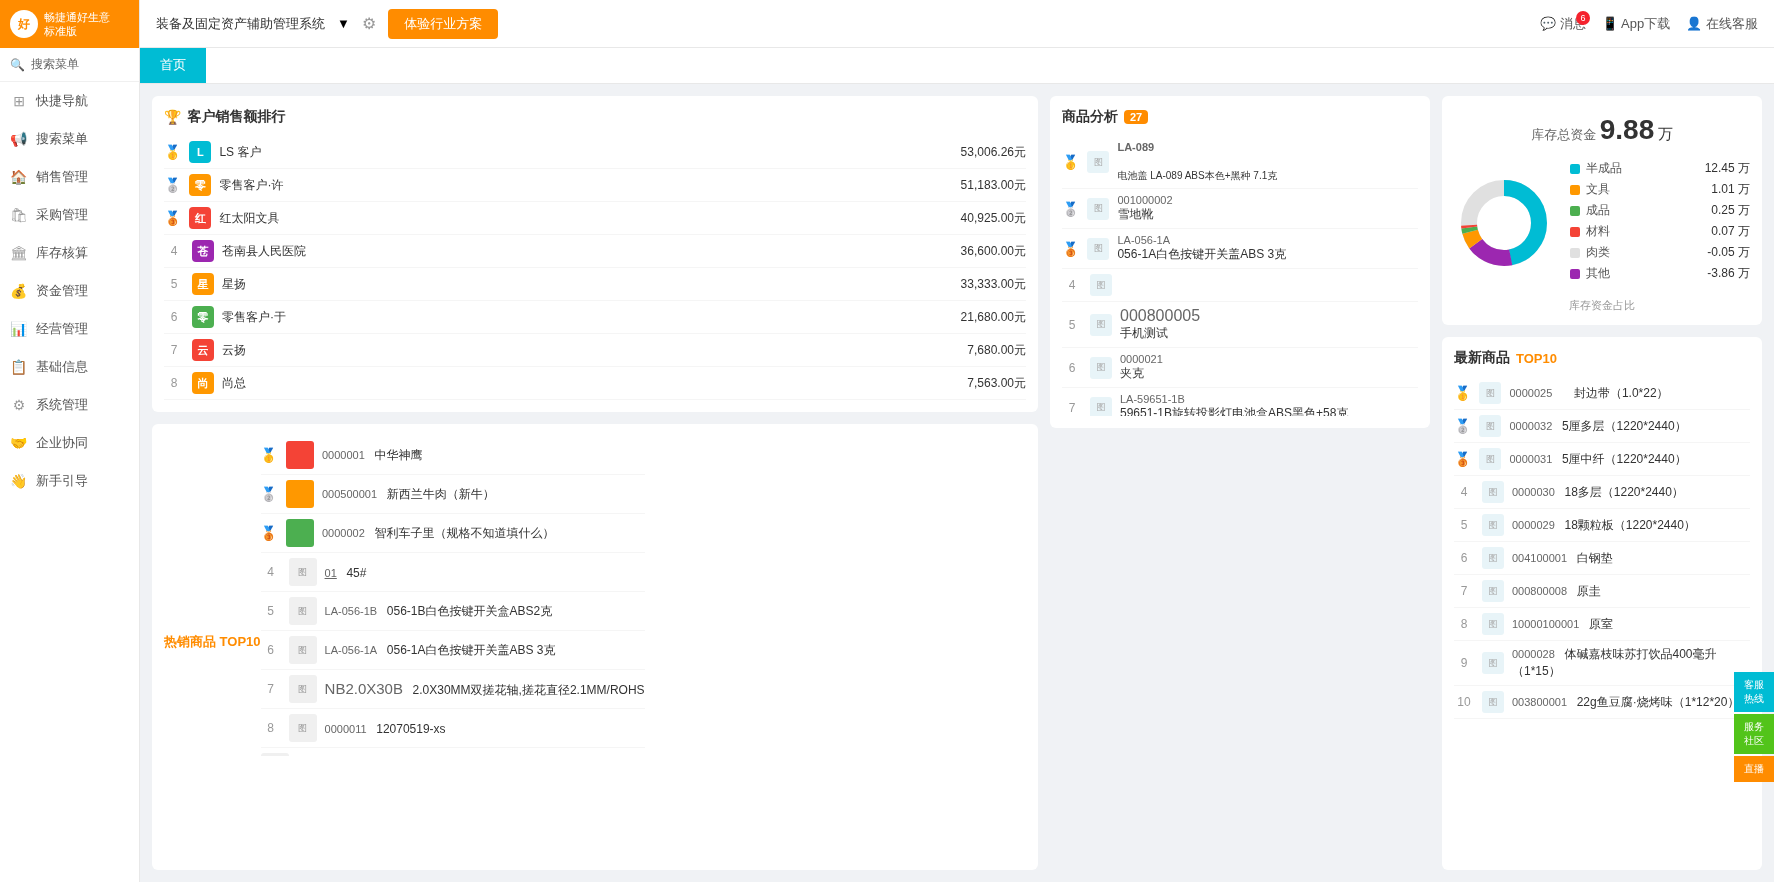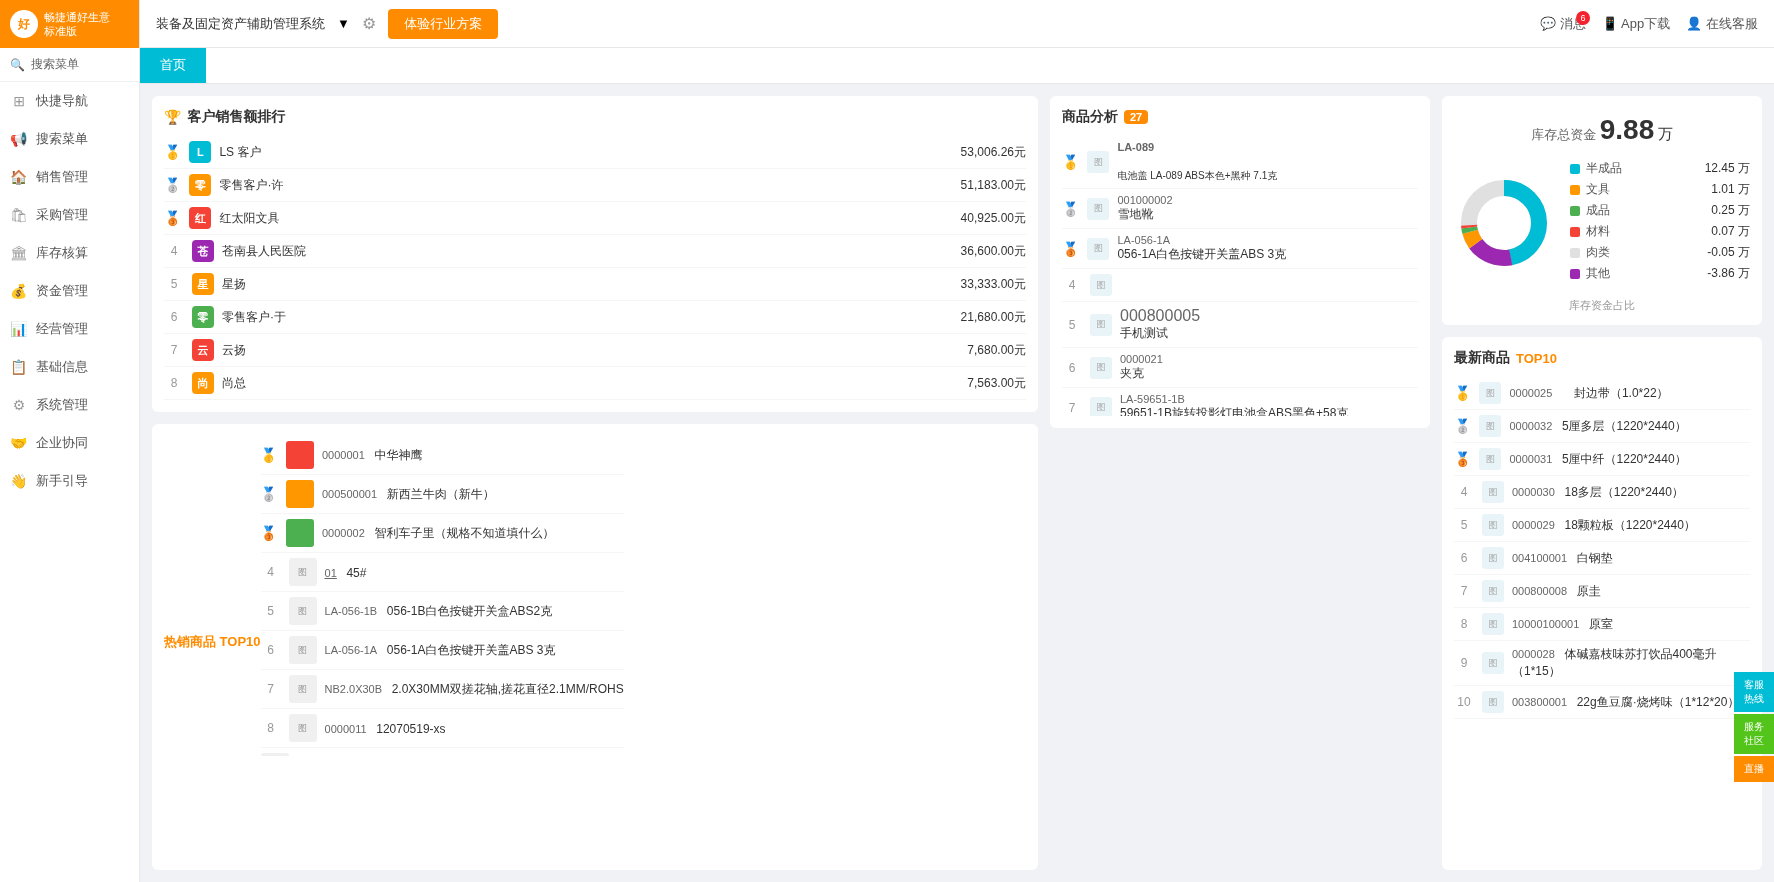--- a/index.html
+++ b/index.html
@@ -295,21 +295,21 @@
     <div class="product-img">图</div>
     <div>
       <span style="font-size:11px;color:#666;">LA-056-1A</span>
       <span style="font-size:12px;color:#333;margin-left:6px;">056-1A白色按键开关盖ABS 3克</span>
     </div>
   </div>
             <div class="product-row">
     <span class="rank-num">7</span>
     <div class="product-img">图</div>
     <div>
-      <span style="font-size:11px;color:#666;">NB2.0X30B</span>
+      <span style="font-size:15px;color:#666;">NB2.0X30B</span>
       <span style="font-size:12px;color:#333;margin-left:6px;">2.0X30MM双搓花轴,搓花直径2.1MM/ROHS</span>
     </div>
   </div>
             <div class="product-row">
     <span class="rank-num">8</span>
     <div class="product-img">图</div>
     <div>
       <span style="font-size:11px;color:#666;">0000011</span>
       <span style="font-size:12px;color:#333;margin-left:6px;">12070519-xs</span>
     </div>

